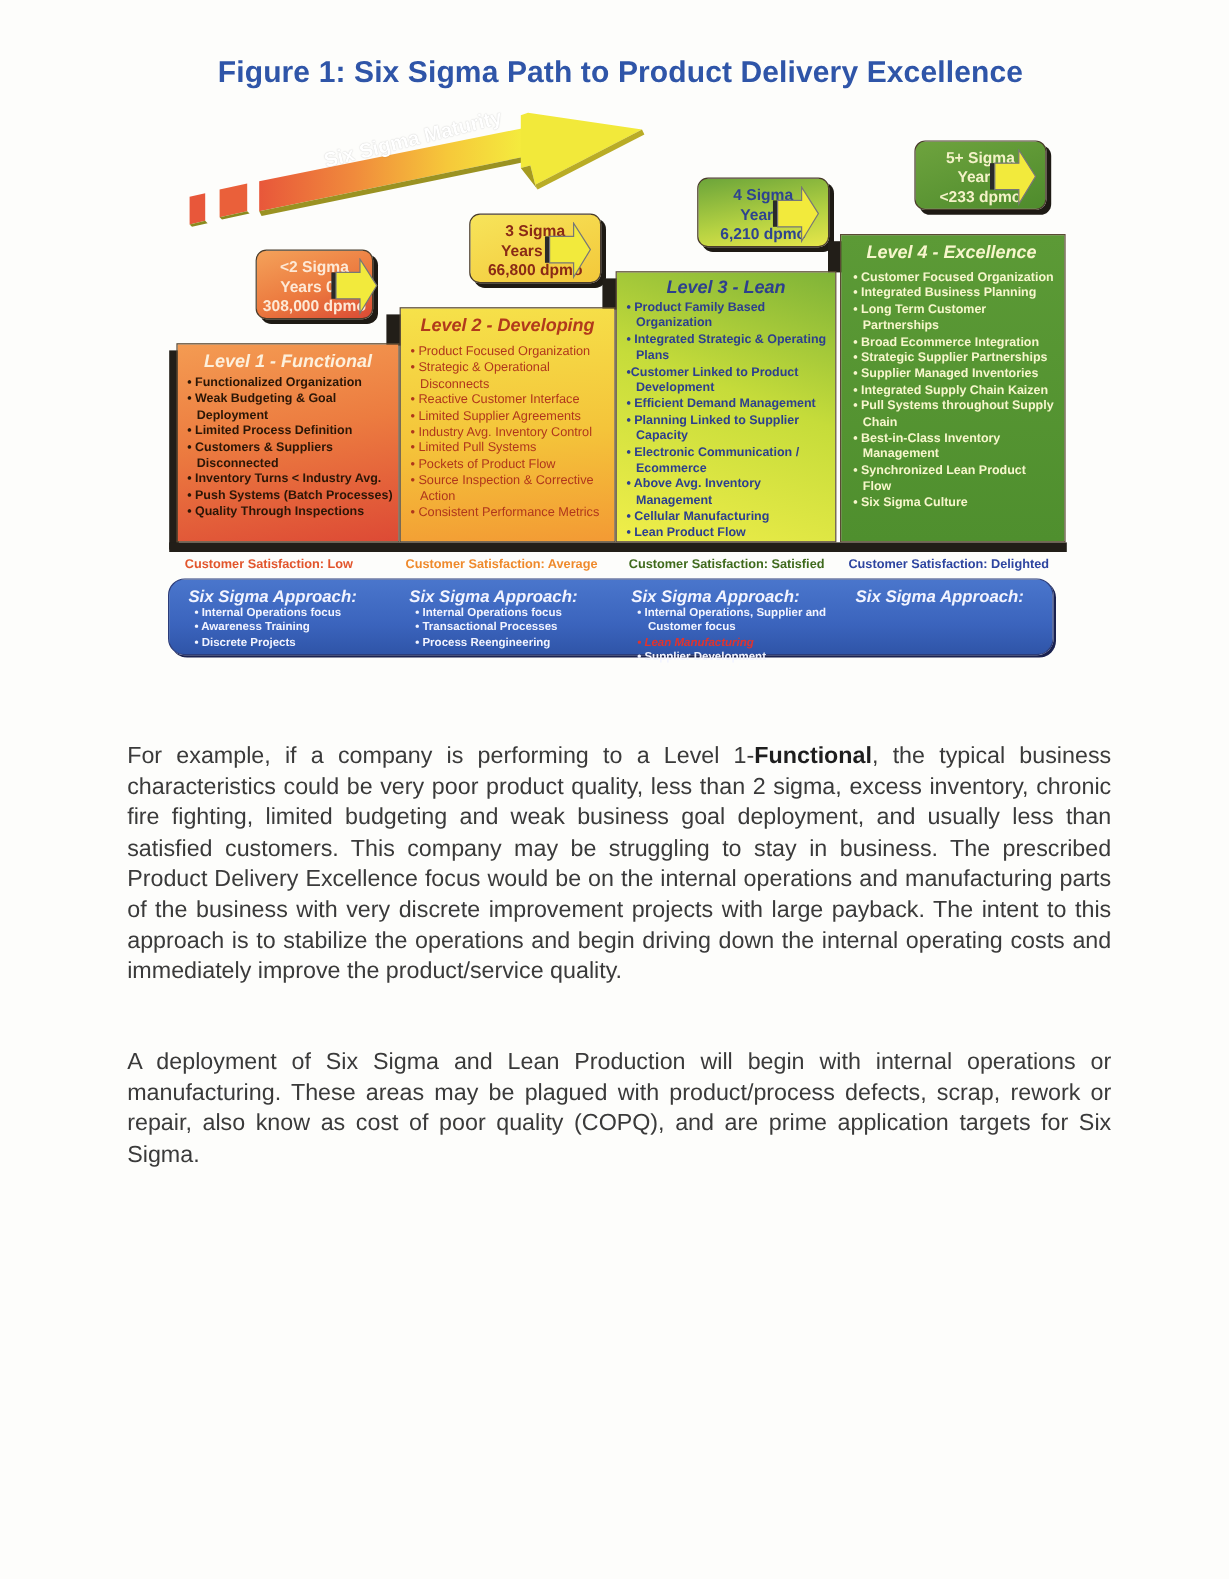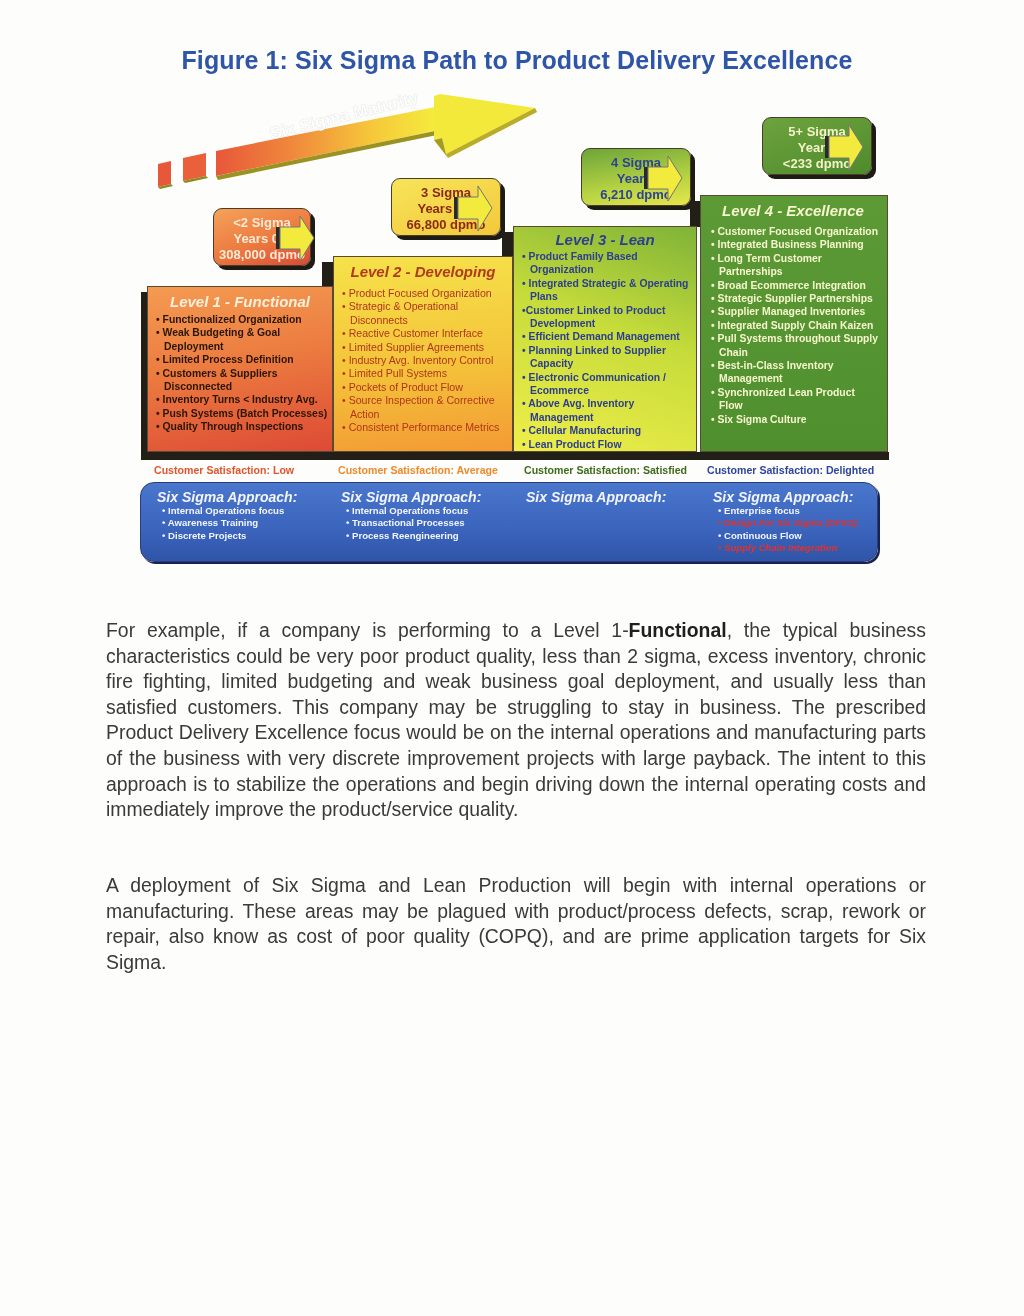--- a/index.html
+++ b/index.html
@@ -69,21 +69,21 @@
   .lp4 .level-list { font-size: 10.4px; line-height: 13.4px; }
 
   .cs-row { position: absolute; top: 464px; font-size: 10.6px; font-weight: bold; }
   .cs1 { left: 154px; color: #e2552c; }
   .cs2 { left: 338px; color: #ef8a2c; }
   .cs3 { left: 524px; color: #3f6a1c; }
   .cs4 { left: 707px; color: #2e45a0; }
 
   
   .approach-band {
-    position: absolute; left: 140px; top: 482px; width: 738px; height: 80px;
+    position: absolute; left: 140px; top: 482px; width: 738px; height: 64px;
     border-radius: 14px; border: 1.5px solid #2b3c7a;
     background: linear-gradient(180deg, #4a76cc 0%, #3b64bd 60%, #2f55a8 100%);
     box-shadow: 2px 2px 0 #1a2250;
   }
   .approach-col { position: absolute; top: 6px; color: #f2f4ff; }
   .approach-title { font-style: italic; font-weight: bold; font-size: 14px; line-height: 16px; }
   .approach-list { list-style: none; font-size: 9.6px; line-height: 12.4px; font-weight: bold; }
   .approach-list li { padding-left: 14px; text-indent: -9px; }
   .approach-list li::before { content: "•  "; }
   .approach-list li.red { color: #e0332e; font-style: italic; }
@@ -254,27 +254,26 @@
   <div class="approach-col ac2">
     <div class="approach-title">Six Sigma Approach:</div>
     <ul class="approach-list">
       <li>Internal Operations focus</li>
       <li>Transactional Processes</li>
       <li>Process Reengineering</li>
     </ul>
   </div>
   <div class="approach-col ac3">
     <div class="approach-title">Six Sigma Approach:</div>
+    <ul class="approach-list">
+      <li>Internal Operations, Supplier and Customer focus</li>
+      <li class="red">Lean Manufacturing</li>
+      <li>Supplier Development</li>
+    </ul>
   </div>
   <div class="approach-col ac4">
     <div class="approach-title">Six Sigma Approach:</div>
-    <ul class="approach-list">
-      <li>Enterprise focus</li>
-      <li class="red">Design For Six Sigma (DFSS)</li>
-      <li>Continuous Flow</li>
-      <li class="red">Supply Chain Integration</li>
-    </ul>
   </div>
 </div>
 
 <p class="body-para p1"><span>For example, if a company is performing to a Level 1-</span><b>Functional</b><span>, the typical business characteristics could be very poor product quality, less than 2 sigma, excess inventory, chronic fire fighting, limited budgeting and weak business goal deployment, and usually less than satisfied customers.  This company may be struggling to stay in business. The prescribed Product Delivery Excellence focus would be on the internal operations and manufacturing parts of the business with very discrete improvement projects with large payback.  The intent to this approach is to stabilize the operations and begin driving down the internal operating costs and immediately improve the product/service quality.</span></p>
 
 <p class="body-para p2">A deployment of Six Sigma and Lean Production will begin with internal operations or manufacturing.  These areas may be plagued with product/process defects, scrap, rework or repair, also know as cost of poor quality (COPQ), and are prime application targets for Six Sigma.</p>
 
 </body></html>

